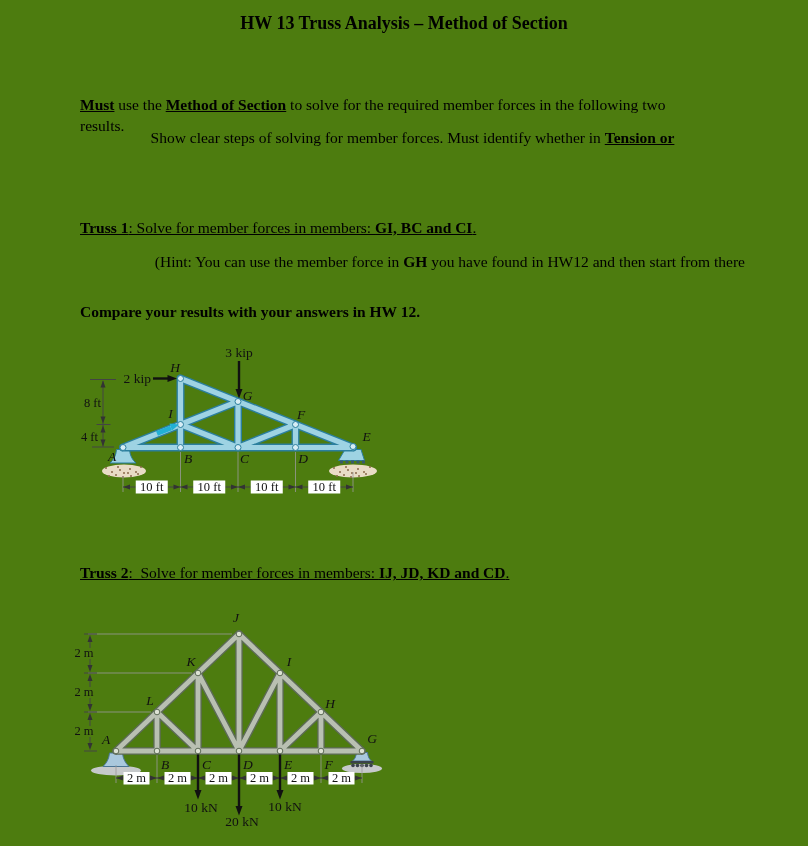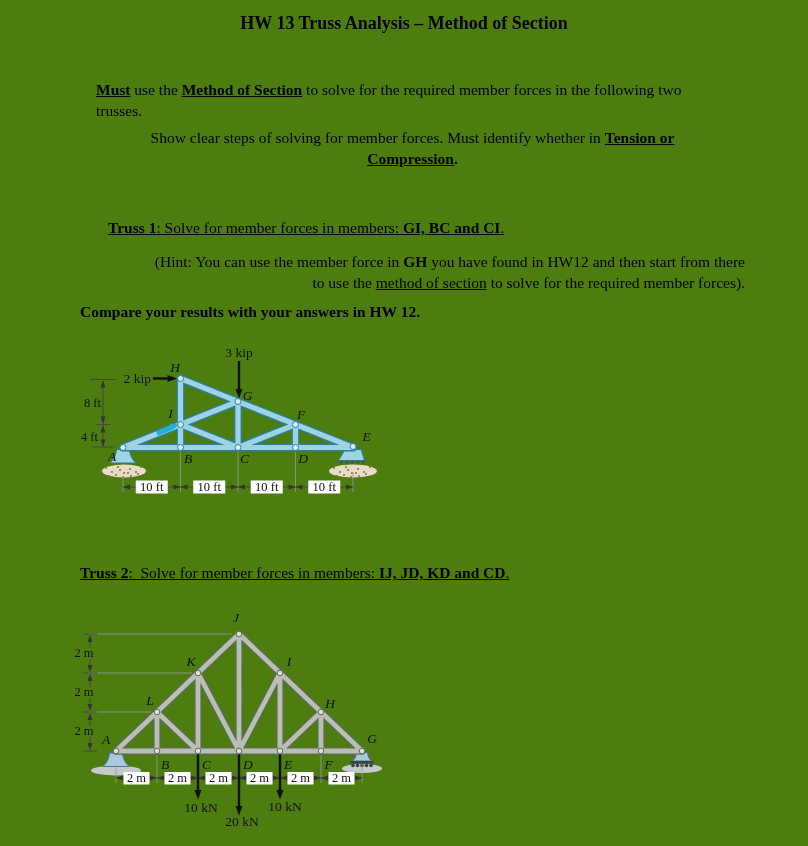--- a/index.html
+++ b/index.html
@@ -1,23 +1,23 @@
 <!DOCTYPE html>
 <html><head>
 <meta charset="utf-8">
 <style>
   html,body{margin:0;padding:0;background:#fff;}
   .page{position:relative;width:808px;height:846px;background:#4d7c0f;overflow:hidden;
         font-family:"Liberation Serif",serif;color:#000;}
   .abs{position:absolute;}
   .title{top:13px;left:0;width:808px;text-align:center;font-size:18px;font-weight:bold;}
   .body-block{left:80px;width:665px;font-size:15.5px;line-height:21px;}
-  .p1{top:79px;margin-left:16px;}
+  .p1{top:94px;}
   .p2{top:127px;text-align:center;}
-  .h1t{top:217px;margin-left:28px;}
+  .h1t{top:217px;}
   .hint{top:251px;text-align:right;}
   .compare{top:301px;font-weight:bold;}
   .h2t{top:562px;}
   .b{font-weight:bold;}
   .u{text-decoration:underline;}
   .bu{font-weight:bold;text-decoration:underline;}
   svg{position:absolute;overflow:visible;}
   text{font-family:"Liberation Serif",serif;fill:#111;}
   .nlbl{font-style:italic;font-size:13.5px;}
   .dlbl{font-size:12.5px;}
@@ -31,35 +31,33 @@
 </style>
 </head>
 <body>
 
 <div class="page">
 
   <div class="abs title">HW 13 Truss Analysis – Method of Section</div>
 
   <div class="abs body-block p1">
     <div><span class="bu">Must</span><span> use the </span><span class="bu">Method of Section</span><span> to solve for the required member forces in the following two</span></div>
-    <div><span>trusses.</span></div>
+    <div><span>results.</span></div>
   </div>
 
   <div class="abs body-block p2">
     <div><span>Show clear steps of solving for member forces. Must identify whether in </span><span class="bu">Tension or</span></div>
-    <div><span class="bu">Compression</span><span class="b">.</span></div>
   </div>
 
   <div class="abs body-block h1t">
     <span class="bu">Truss 1</span><span class="u">: Solve for member forces in members: </span><span class="bu">GI, BC and CI</span><span class="u">.</span>
   </div>
 
   <div class="abs body-block hint">
     <div><span>(Hint: You can use the member force in </span><span class="b">GH</span><span> you have found in HW12 and then start from there</span></div>
-    <div><span>to use the </span><span class="u">method of section</span><span> to solve for the required member forces).</span></div>
   </div>
 
   <div class="abs body-block compare">
     <span>Compare your results with your answers in HW 12.</span>
   </div>
 
   <svg style="left:70px;top:338px;" width="400" height="168" viewBox="70 338 400 168">
     <defs>
       <path id="t1m" d="M123 447.5 H353 M180.5 378.5 L353 447.5 M123 447.5 L238 401.5 M180.5 447.5 V378.5 M180.5 424.5 L238 447.5 M238 447.5 V401.5 M238 447.5 L295.5 424.5 M295.5 447.5 V424.5"></path>
     </defs>

